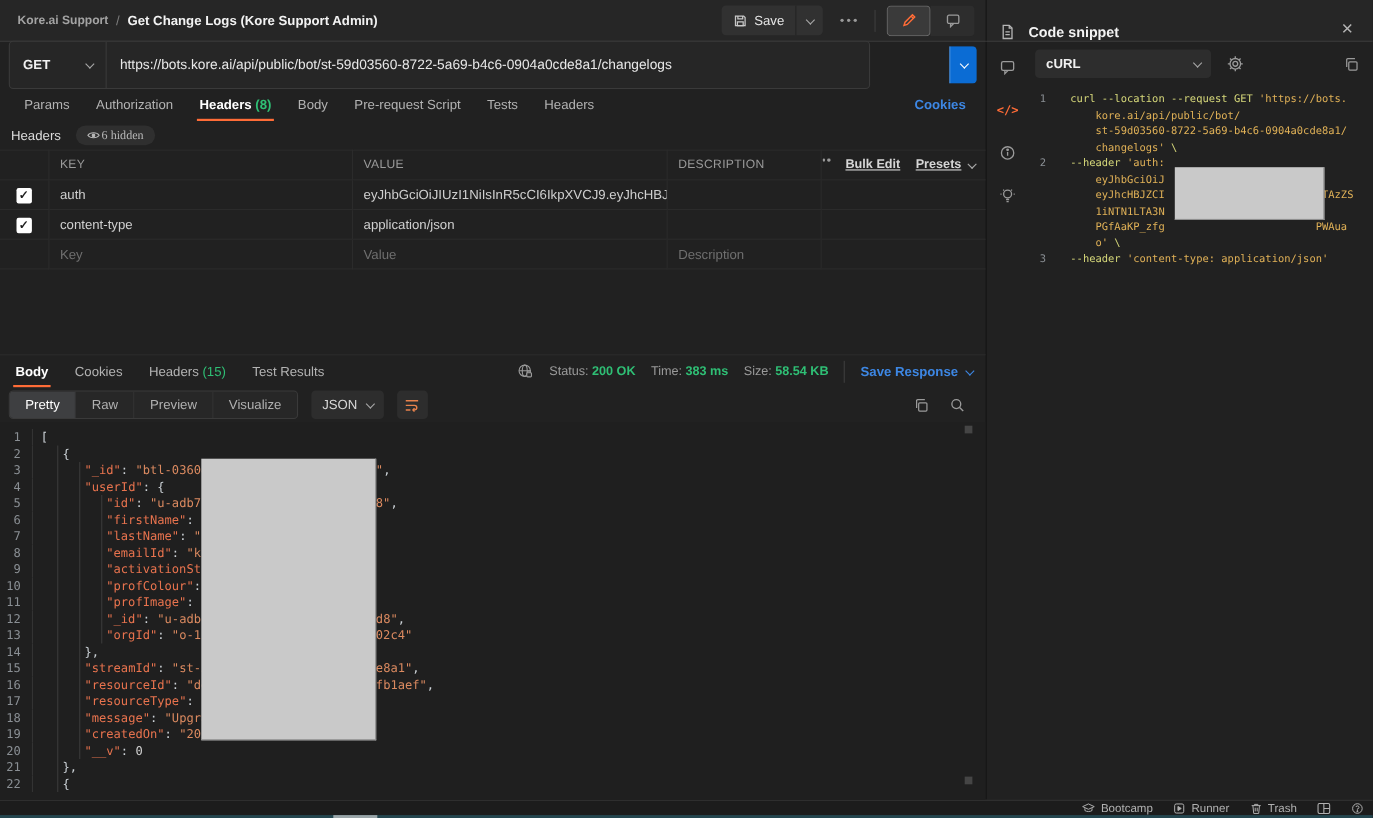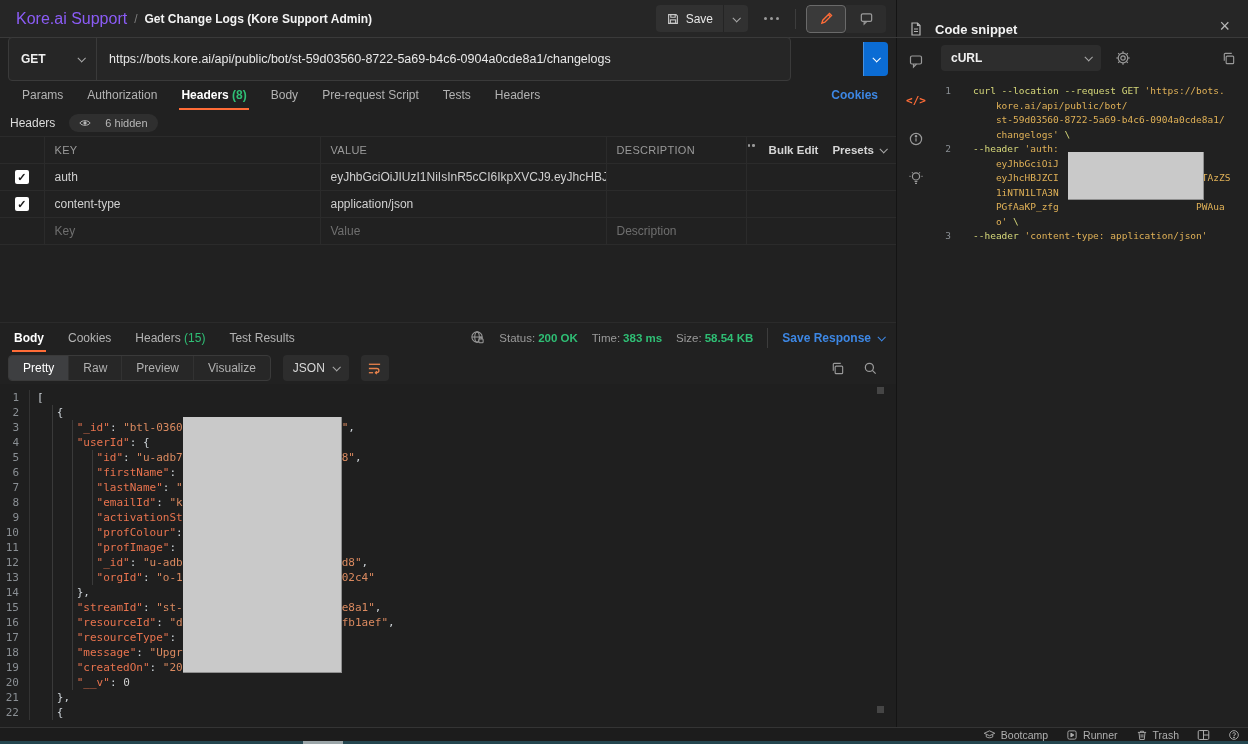--- a/index.html
+++ b/index.html
@@ -3,21 +3,21 @@
 <meta charset="utf-8">
 <style>
   * { margin:0; padding:0; box-sizing:border-box; }
   html,body { width:1248px; height:744px; overflow:hidden; }
   body { background:#212121; color:#d0d0d0; font-family:"Liberation Sans", sans-serif; font-size:12px; }
   .app { width:1248px; height:744px; display:flex; flex-direction:column; position:relative; background:#212121; }
 
   
   .row-top { height:38px; display:flex; background:#262626; border-bottom:1px solid #3a3a3a; flex:0 0 38px; }
   .topbar-main { width:897px; display:flex; align-items:center; padding:0 10px 0 16px; border-right:1px solid #141414; }
-  .crumb-root { color:#8b5cf6; font-size:16px; }
+  .crumb-root { color:#a3a3a3; font-size:11px;font-weight:bold; }
   .crumb-sep { color:#7d7d7d; margin:0 7px; }
   .crumb-title { color:#f3f3f3; font-weight:bold; font-size:12px; }
   .topbar-actions { margin-left:auto; display:flex; align-items:center; gap:10px; }
   .save-group { display:flex; align-items:stretch; background:#313131; border-radius:4px; overflow:hidden; height:27px; }
   .save-main { display:flex; align-items:center; gap:6px; padding:0 10px; color:#e6e6e6; font-weight:normal; font-size:12px; cursor:pointer; }
   .save-caret { display:flex; align-items:center; padding:0 9px; border-left:1px solid #242424; }
   .chev { width:6px; height:6px; border-right:1.4px solid #a8a8a8; border-bottom:1.4px solid #a8a8a8; transform:rotate(45deg) translateY(-1px); display:inline-block; }
   .more-btn { display:flex; gap:3px; align-items:center; padding:6px; cursor:pointer; }
   .more-btn i { width:3px; height:3px; border-radius:50%; background:#9a9a9a; display:block; }
   .vsep { width:1px; height:20px; background:#3d3d3d; }
@@ -45,31 +45,31 @@
 
   .tabs-row { height:30px; display:flex; align-items:center; padding:0 10px; gap:0; }
   .tab { padding:0 12px; height:100%; display:flex; align-items:center; color:#b3b3b3; font-size:12px; cursor:pointer; position:relative; white-space:nowrap; }
   .tab.active { color:#fff; font-weight:bold; }
   .tab.active::after { content:""; position:absolute; left:10px; right:10px; bottom:0; height:2px; background:#ff6c37; }
   .tab-count { color:#2fbf75; }
   .cookies-link { margin-left:auto; color:#3d87e4; font-weight:bold; font-size:12px; cursor:pointer; padding-right:8px; }
 
   .hdr-subrow { height:26px; display:flex; align-items:center; padding:0 10px; gap:14px; }
   .hdr-subtitle { color:#dcdcdc; font-size:12px; }
-  .pill { display:flex; align-items:center; gap:14px; background:#2f2f2f; border-radius:12px; padding:3px 10px; color:#b8b8b8; font-size:11px; cursor:pointer; }
+  .pill { display:flex; align-items:center; gap:1px; background:#2f2f2f; border-radius:12px; padding:3px 10px; color:#b8b8b8; font-size:11px; cursor:pointer;font-family:Liberation Serif, serif; }
 
   table.kv { width:100%; border-collapse:collapse; table-layout:fixed; }
   table.kv td, table.kv th { border:1px solid #2b2b2b; border-left:none; height:27px; padding:0 10px; font-weight:normal; text-align:left; overflow:hidden; white-space:nowrap; }
   table.kv tr > *:last-child { border-right:none; }
   th.col-head { color:#9a9a9a; font-size:11px; letter-spacing:.3px; }
   td.cell { color:#d0d0d0; font-size:12px; }
   td.cell.ph { color:#6f6f6f; }
   .cb-cell { text-align:center !important; }
   .cbox { width:14px; height:14px; background:#fff; border-radius:2px; color:#1b1b1b; font-size:11px; font-weight:bold; line-height:14px; display:inline-block; text-align:center; cursor:pointer; }
-  .th-actions { display:flex; align-items:flex-start; justify-content:flex-end; gap:14px; color:#d6d6d6; }
+  .th-actions { display:flex; align-items:flex-start; justify-content:flex-end; gap:14px; color:#d6d6d6;text-decoration:underline; }
   .th-actions .lbl { font-size:11.5px; font-weight:bold; color:#d6d6d6; cursor:pointer; display:flex; align-items:center; gap:6px; }
   .mini-dots { display:flex; gap:2px; cursor:pointer; }
   .mini-dots i { width:2.5px; height:2.5px; border-radius:50%; background:#9a9a9a; display:block; }
 
   .spacer { flex:1; }
 
   
   .resp-tabs-row { height:30px; display:flex; align-items:center; padding:0 2px; border-top:1px solid #2b2b2b; }
   .resp-meta { margin-left:auto; display:flex; align-items:center; gap:14px; padding-right:10px; }
   .meta-pair { font-size:11.5px; color:#9a9a9a; white-space:nowrap; }

